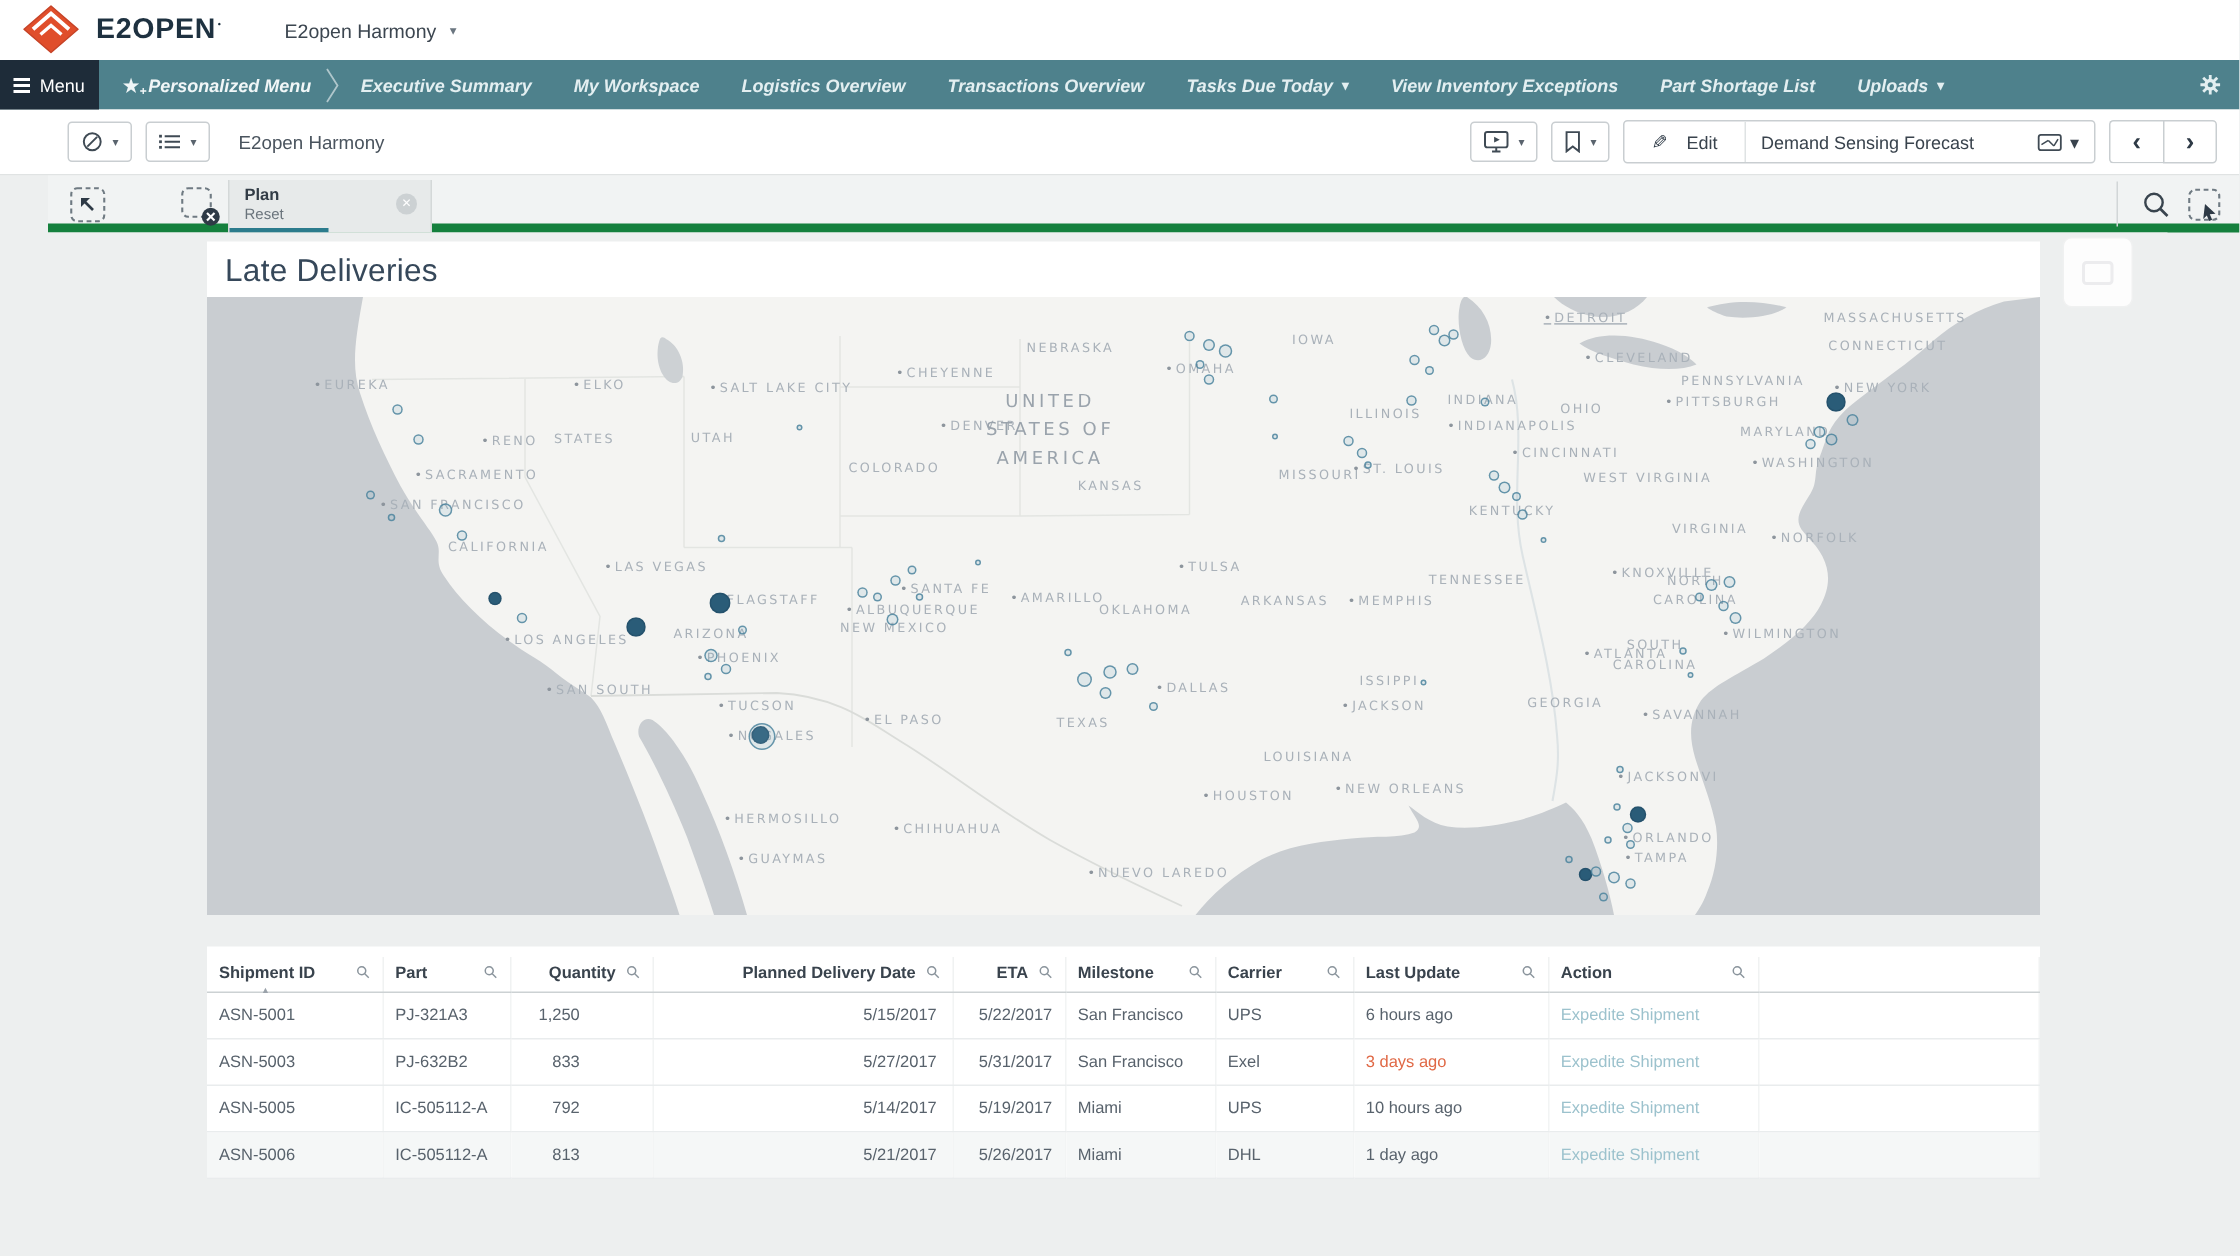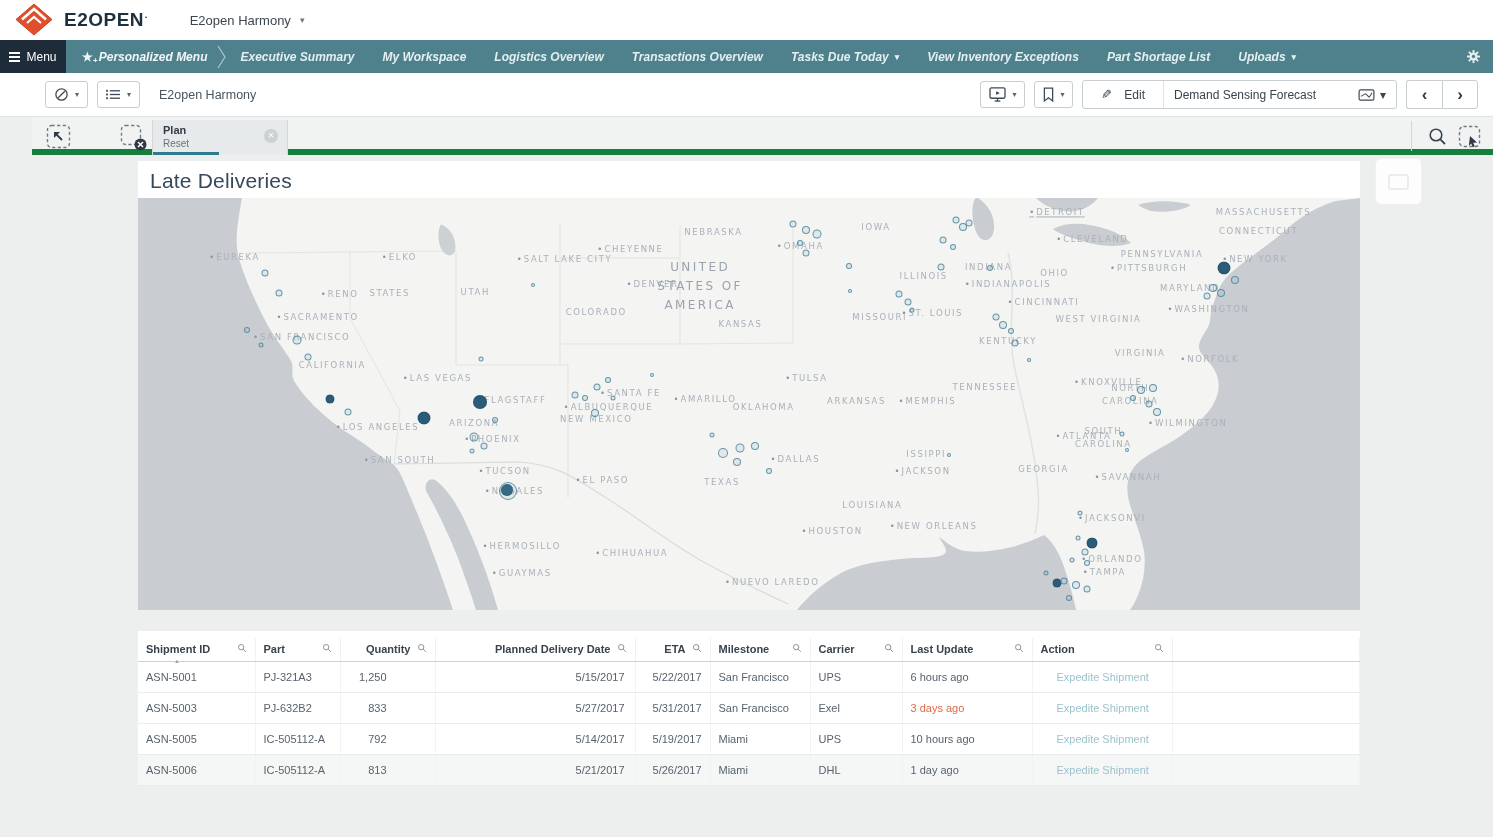--- a/index.html
+++ b/index.html
@@ -88,21 +88,21 @@
   table { width:100%; border-collapse:collapse; table-layout:fixed; }
   thead th { height:23px; font-size:11px; color:#39434d; font-weight:bold; border-bottom:1px solid #ccd1d3;
     border-right:1px solid #f0f2f2; padding:0 8px; position:relative; cursor:pointer; }
   th .hwrap { display:flex; align-items:center; justify-content:space-between; gap:6px; }
   th.right .hwrap { justify-content:flex-end; }
   th .sort { position:absolute; left:36px; bottom:-3px; font-size:6px; color:#9aa2aa; }
   tbody td { height:31px; font-size:11px; color:#58626c; border-bottom:1px solid #e9eced;
     border-right:1px solid #f2f4f4; padding:0 8px; white-space:nowrap; overflow:hidden; }
   tbody tr.alt { background:#f5f7f7; }
   td.right { text-align:right; }
-  td .link { color:#9cc2cd; cursor:pointer;margin-left:16px; }
+  td .link { color:#9cc2cd; cursor:pointer; }
   td .late { color:#e06845; }
 </style>
 </head>
 <body>
 
 <div class="app-header">
   <span class="logo">
     <svg viewBox="0 0 40 34" width="40" height="34">
       <path d="M20,1 L38,16.5 L20,32 L2,16.5 Z" fill="#e04e2b" stroke="#c64327" stroke-width="1" stroke-linejoin="round"></path>
       <path d="M8,16.5 L20,6 L32,16.5" fill="none" stroke="#fff" stroke-width="2.6"></path>
@@ -303,21 +303,21 @@
 
         <path d="M840,0 C851,7 857,19 856,31 C855,41 848,45 842,40 C836,34 833,17 835,7 C836,1 838,-1 840,0 Z" fill="#c9cdd1"></path>
         <path d="M898,0 L960,0 C953,9 940,15 925,13 C913,11 904,6 898,0 Z" fill="#c9cdd1"></path>
         <path d="M915,31 C929,23 950,25 968,31 C981,35 989,41 993,45 C983,49 968,49 951,45 C937,41 923,37 915,31 Z" fill="#c9cdd1"></path>
         <path d="M1000,7 C1015,2 1036,2 1053,7 C1044,13 1027,15 1013,13 C1007,11 1003,9 1000,7 Z" fill="#c9cdd1"></path>
         <path d="M306,28 C314,32 319,43 317,53 C315,59 308,59 304,52 C299,44 300,33 302,28 C303,26 305,27 306,28 Z" fill="#cdd1d4"></path>
       </svg>
       <div id="map-labels">
           <span class="map-label city" style="left: 7.9%; top: 14.6%;">EUREKA</span>
           <span class="map-label city" style="left: 21.4%; top: 14.6%;">ELKO</span>
-          <span class="map-label city" style="left: 31.3%; top: 15%; margin-left: 44px;">SALT LAKE CITY</span>
+          <span class="map-label city" style="left: 31.3%; top: 15%;">SALT LAKE CITY</span>
           <span class="map-label city" style="left: 40.3%; top: 12.6%;">CHEYENNE</span>
           <span class="map-label" style="left: 47.1%; top: 8.5%;">NEBRASKA</span>
           <span class="map-label" style="left: 58.1%; top: 7.3%; margin-left: 28px;">IOWA</span>
           <span class="map-label city" style="left: 54.2%; top: 11.9%;">OMAHA</span>
           <span class="map-label city" style="left: 75.2%; top: 3.6%; text-decoration: underline;">DETROIT</span>
           <span class="map-label city" style="left: 78.1%; top: 10.2%;">CLEVELAND</span>
           <span class="map-label" style="left: 92.1%; top: 3.6%;">MASSACHUSETTS</span>
           <span class="map-label" style="left: 91.7%; top: 8.3%;">CONNECTICUT</span>
           <span class="map-label" style="left: 83.8%; top: 13.8%;">PENNSYLVANIA</span>
           <span class="map-label city" style="left: 91.4%; top: 15%;">NEW YORK</span>

